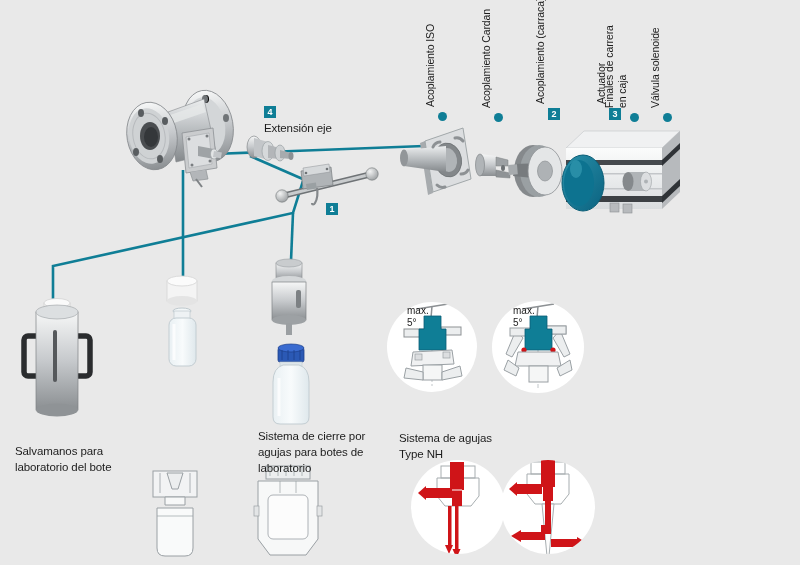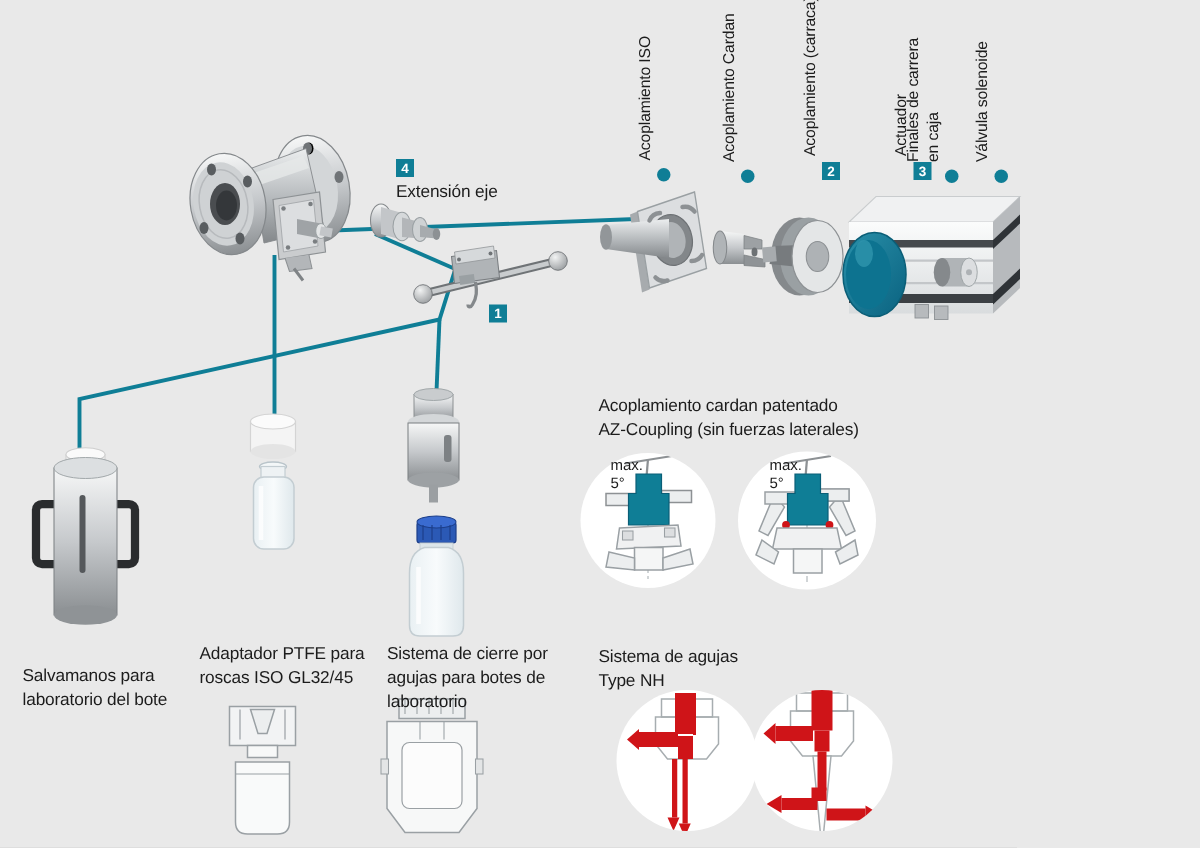--- a/index.html
+++ b/index.html
@@ -358,40 +358,35 @@
     <span class="vtext">Válvula solenoide</span>
   </div>
   <span class="dot" style="left:663px;top:113px"></span>
 
   <span class="badge" style="left:264px;top:106px">4</span>
   <div class="lbl" style="left:264px;top:120px">Extensión eje</div>
 
   <span class="badge" style="left:326px;top:203px">1</span>
 
   <div class="lbl" style="left:399px;top:263px">
-    <span>Acoplamiento cardan patentado</span><br>
-    <span>AZ-Coupling (sin fuerzas laterales)</span>
+    <br>
   </div>
 
   <div class="maxlbl" style="left:407px;top:305px">
     <span>max.</span><br>
     <span>5°</span>
   </div>
   <div class="maxlbl" style="left:513px;top:305px">
     <span>max.</span><br>
     <span>5°</span>
   </div>
 
   <div class="lbl" style="left:15px;top:443px">
     <span>Salvamanos para</span><br>
     <span>laboratorio del bote</span>
-  </div>
-  <div class="lbl" style="left:133px;top:428px">
-    <span>Adaptador PTFE para</span><br>
-    <span>roscas ISO GL32/45</span>
   </div>
   <div class="lbl" style="left:258px;top:428px">
     <span>Sistema de cierre por</span><br>
     <span>agujas para botes de</span><br>
     <span>laboratorio</span>
   </div>
 
   <div class="lbl" style="left:399px;top:430px">
     <span>Sistema de agujas</span><br>
     <span>Type NH</span>

